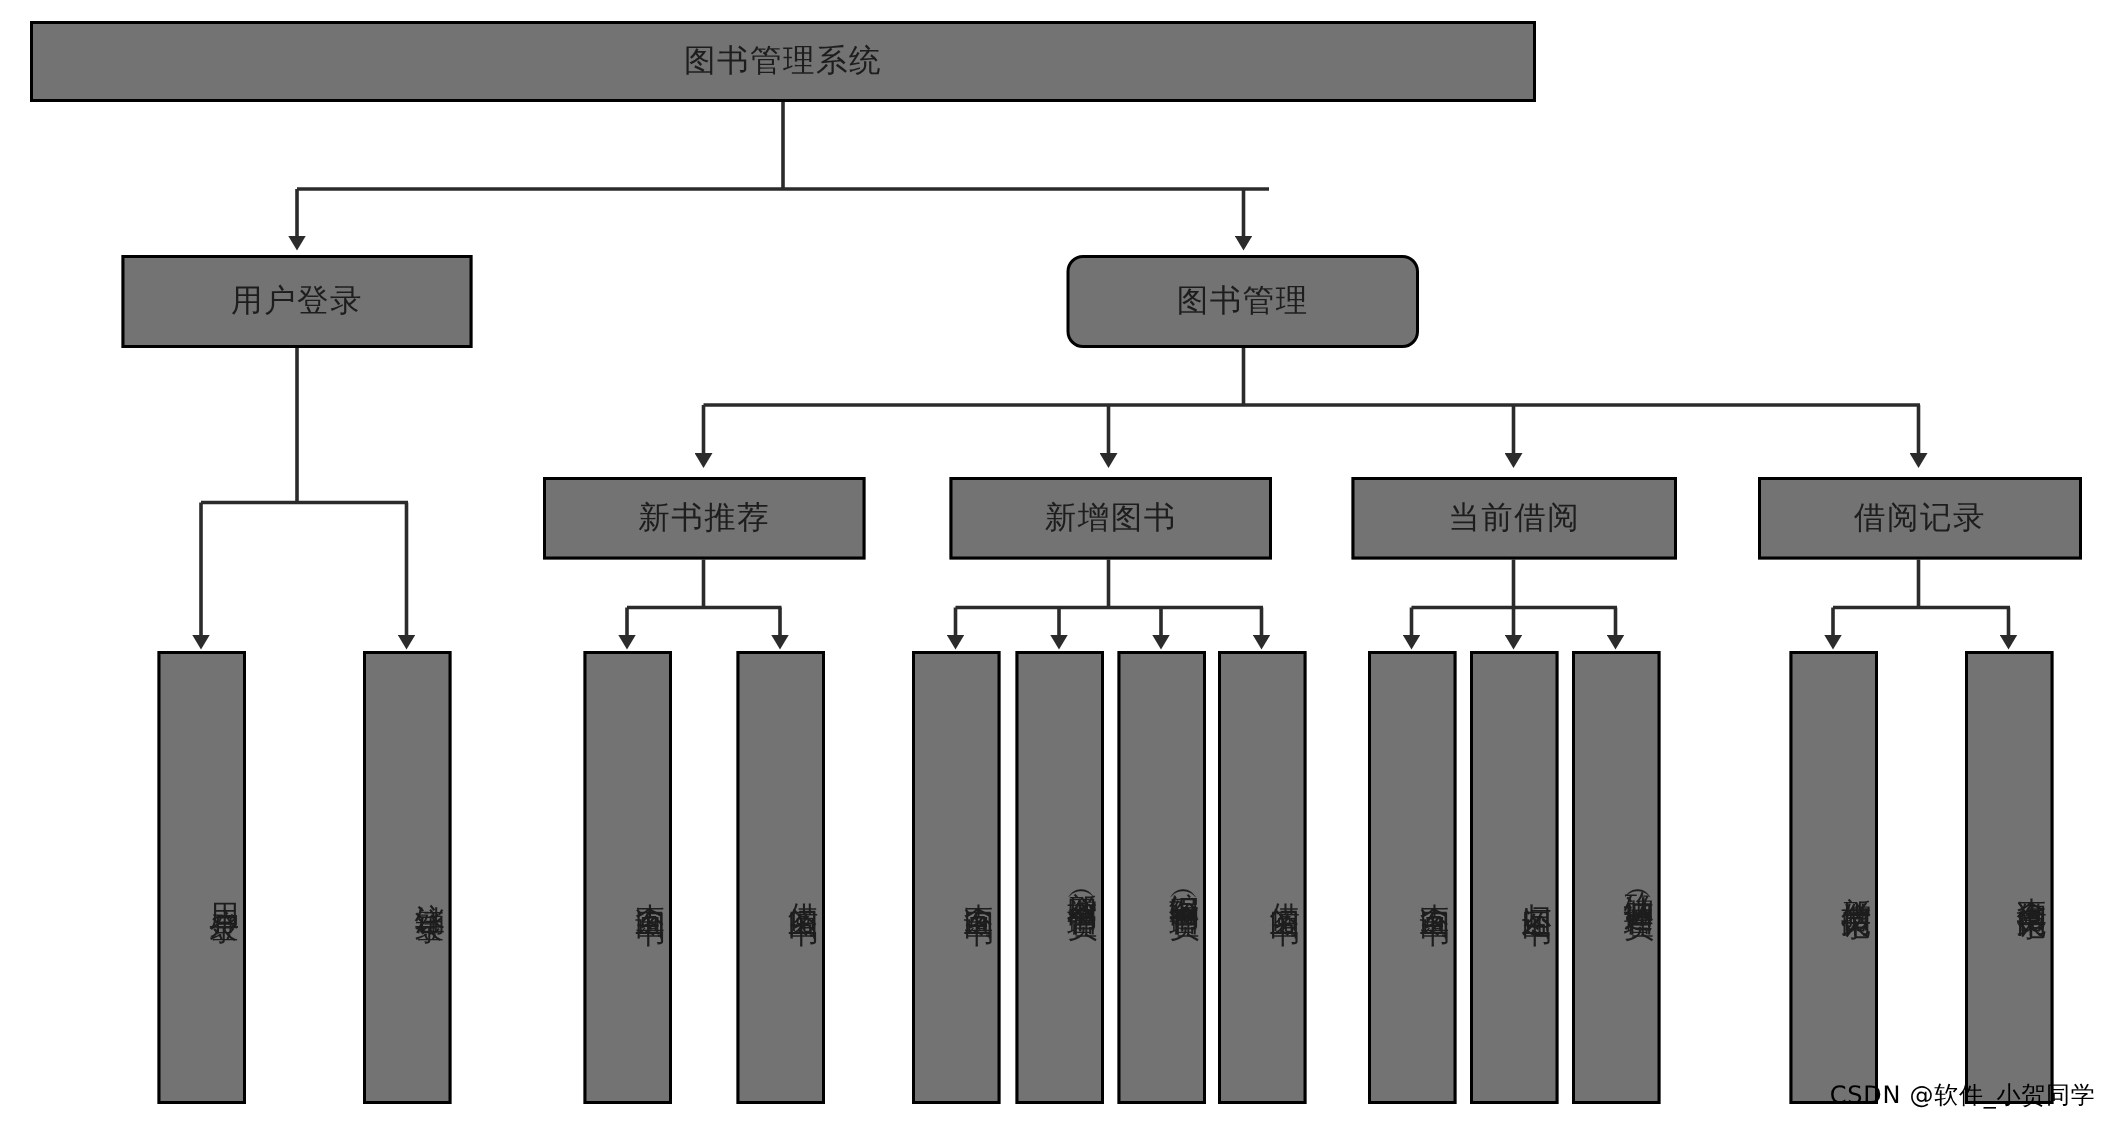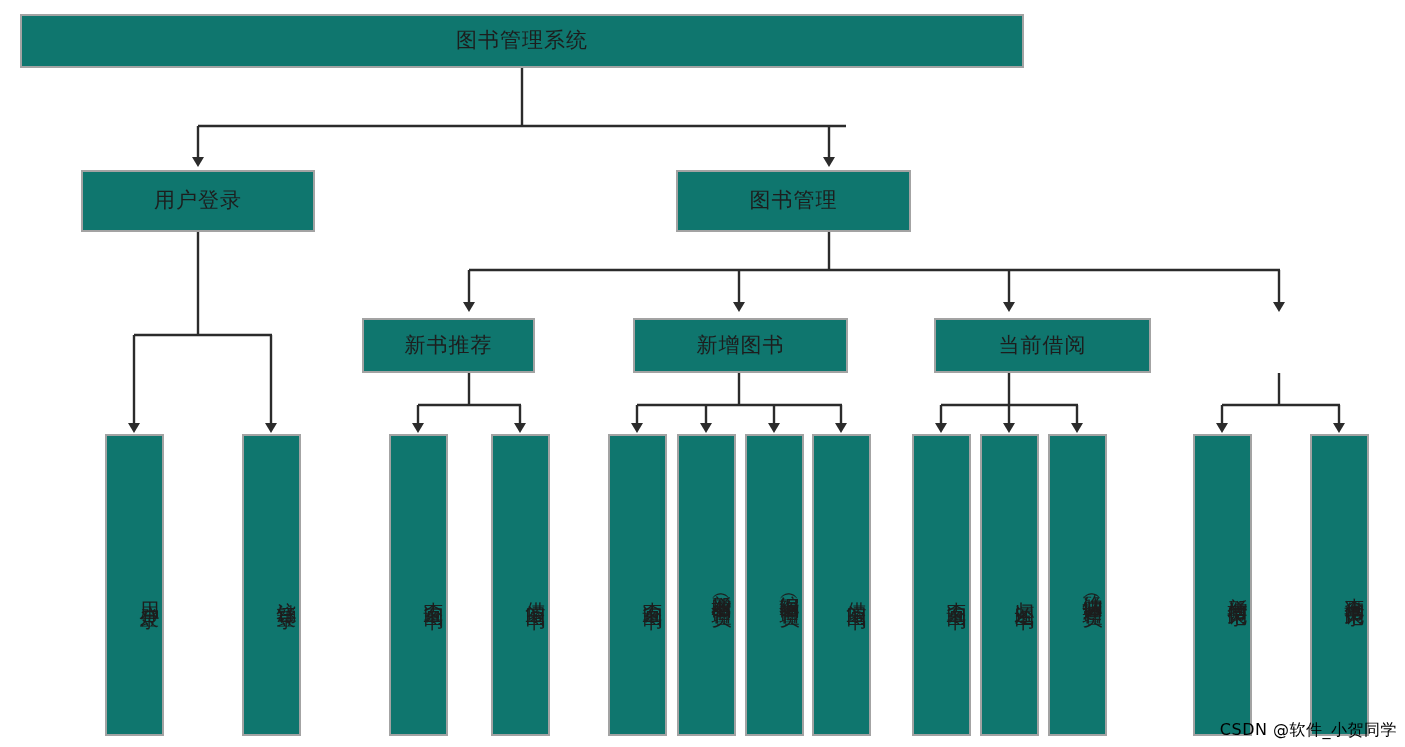--- a/index.html
+++ b/index.html
@@ -20,22 +20,22 @@
   svg#edges {
     position: absolute;
     left: 0;
     top: 0;
     width: 1405px;
     height: 747px;
   }
   .node {
     position: absolute;
     box-sizing: border-box;
-    border: 2px solid #a3a3a3;
-    background: #0f766e;
+    border: 2px solid #000000;
+    background: #737373;
     color: #1d1d1d;
     display: flex;
     align-items: center;
     justify-content: center;
     text-align: center;
   }
   .node.horiz {
     font-size: 21px;
     line-height: 1.2;
     letter-spacing: 1px;
@@ -124,32 +124,35 @@
     </g>
   </svg>
 
   <div class="node horiz" style="left:20px; top:14px; width:1004px; height:54px;">
     <span class="label">图书管理系统</span>
   </div>
 
   <div class="node horiz" style="left:81px; top:170px; width:234px; height:62px;">
     <span class="label">用户登录</span>
   </div>
-  <div class="node horiz" style="left:676px; top:170px; width:235px; height:62px;">
+  <div class="node horiz" style="left:711px; top:170px; width:235px; height:62px;border-radius:11px;">
     <span class="label">图书管理</span>
   </div>
 
-  <div class="node horiz" style="left:362px; top:318px; width:173px; height:55px;">
+  <div class="node horiz" style="left:362px; top:318px; width:215px; height:55px;">
     <span class="label">新书推荐</span>
   </div>
   <div class="node horiz" style="left:633px; top:318px; width:215px; height:55px;">
     <span class="label">新增图书</span>
   </div>
-  <div class="node horiz" style="left:901px; top:318px; width:217px; height:55px;margin-left:33px;">
+  <div class="node horiz" style="left:901px; top:318px; width:217px; height:55px;">
     <span class="label">当前借阅</span>
+  </div>
+  <div class="node horiz" style="left:1172px; top:318px; width:216px; height:55px;">
+    <span class="label">借阅记录</span>
   </div>
 
   <div class="node vert" style="left:105px; top:434px; width:59px; height:302px;">
     <span class="label">用户登录</span>
   </div>
   <div class="node vert" style="left:242px; top:434px; width:59px; height:302px;">
     <span class="label">注销登录</span>
   </div>
 
   <div class="node vert" style="left:389px; top:434px; width:59px; height:302px;">

